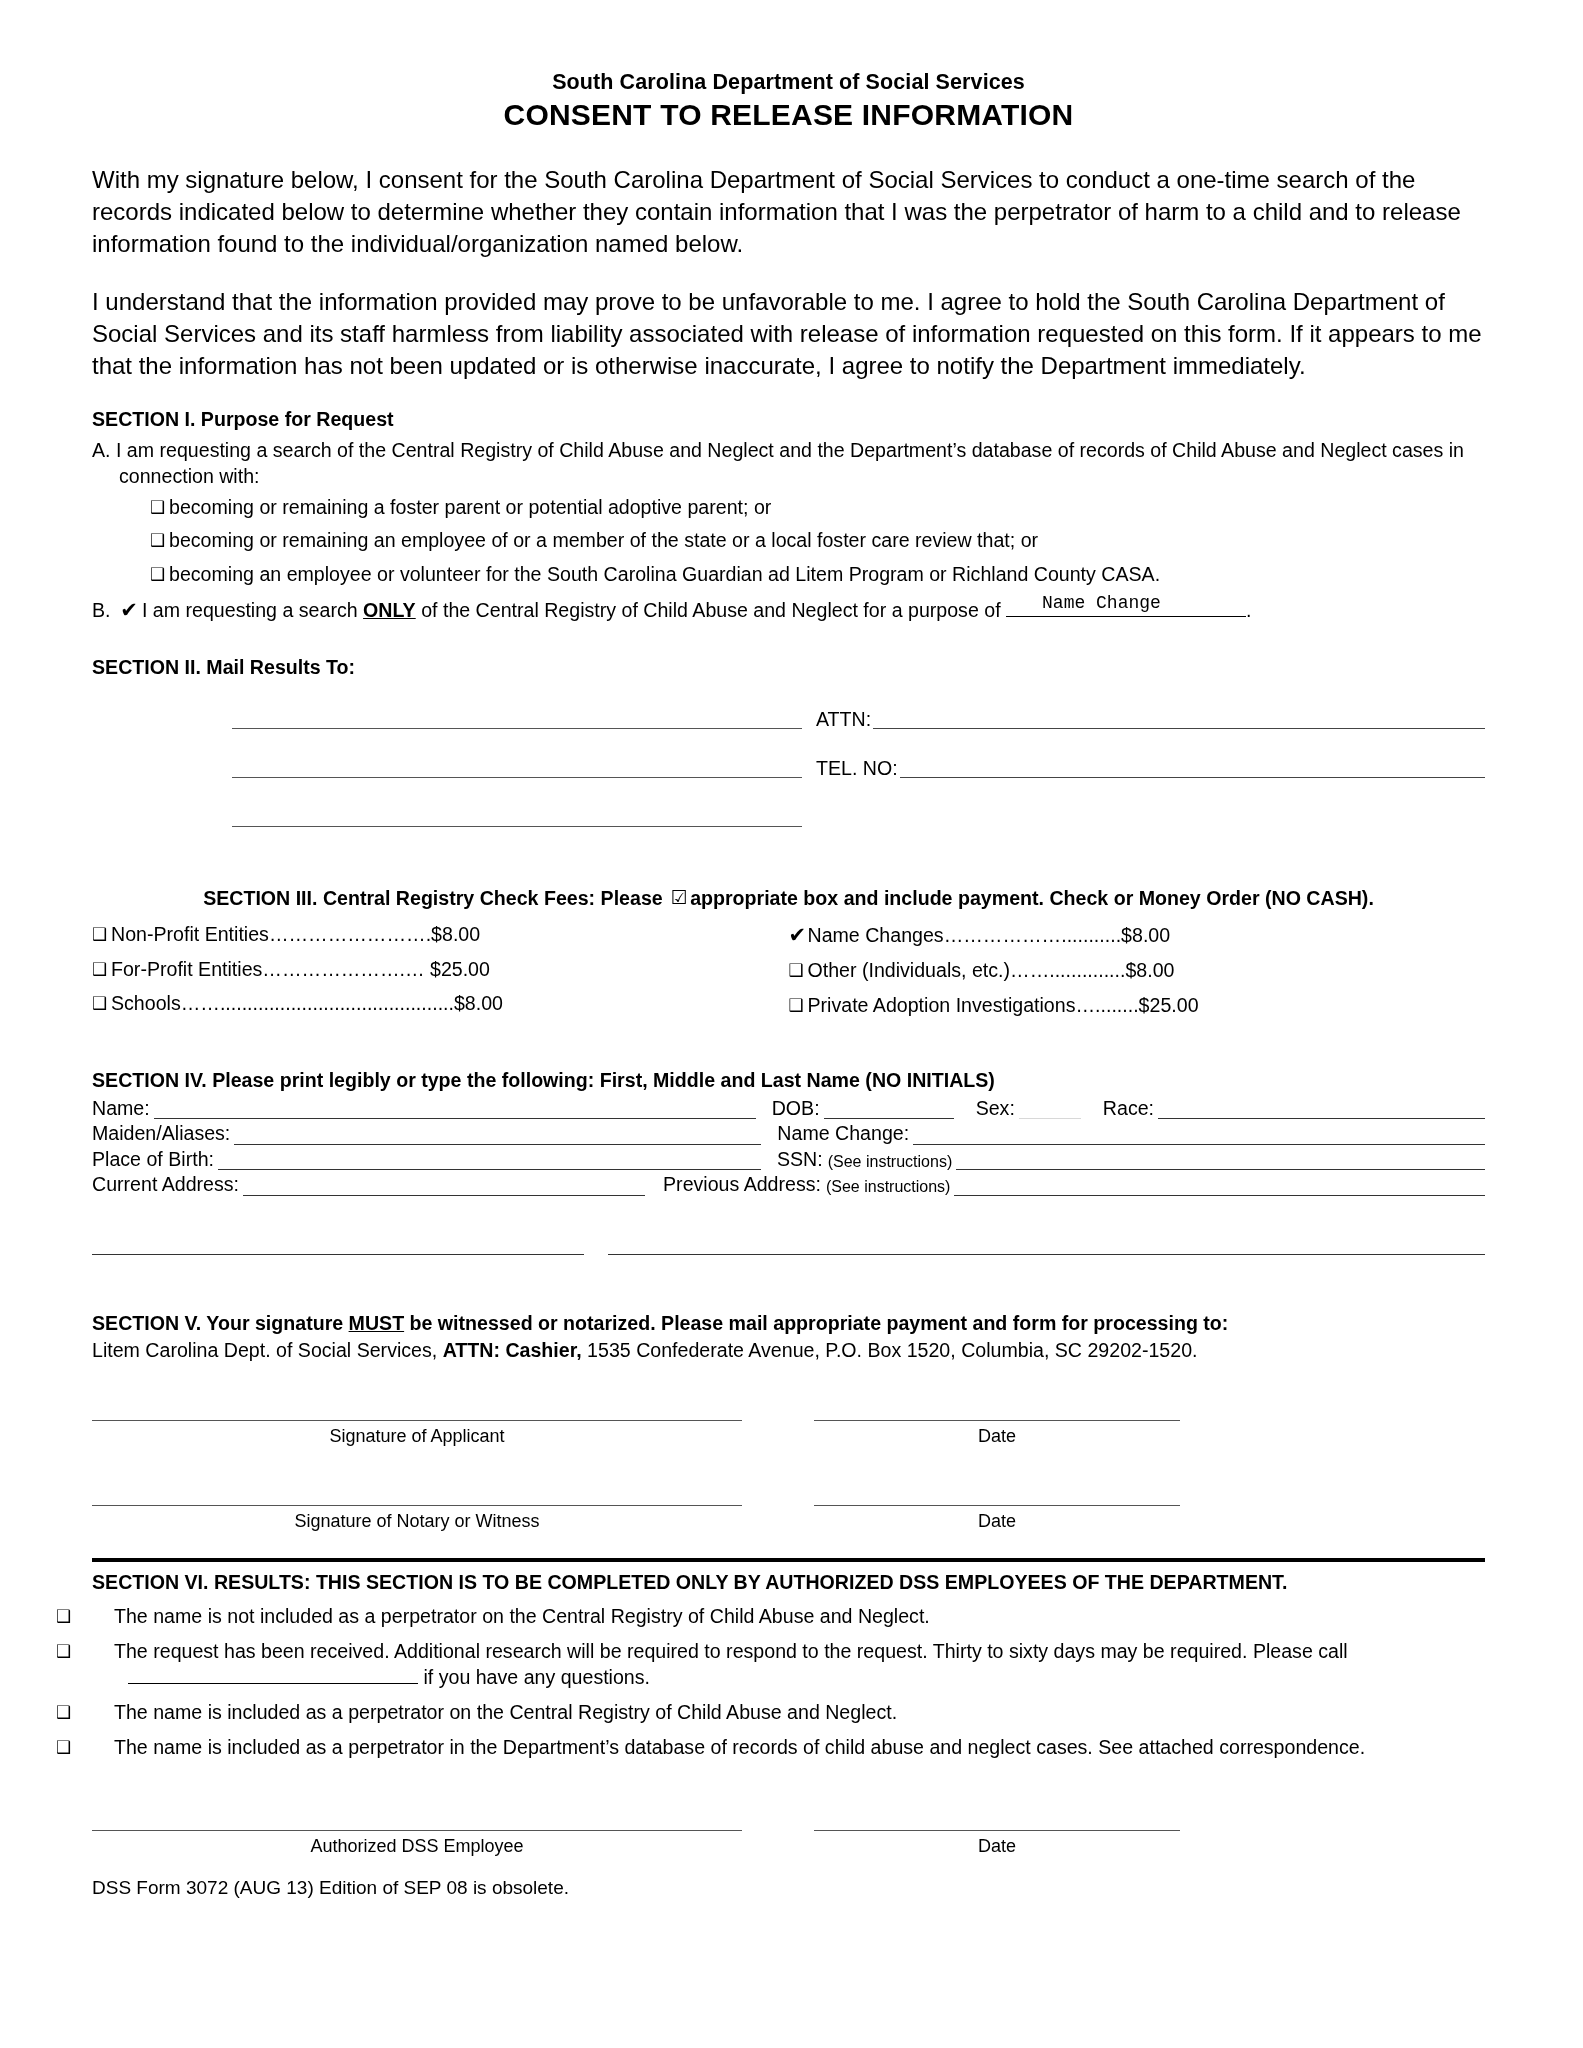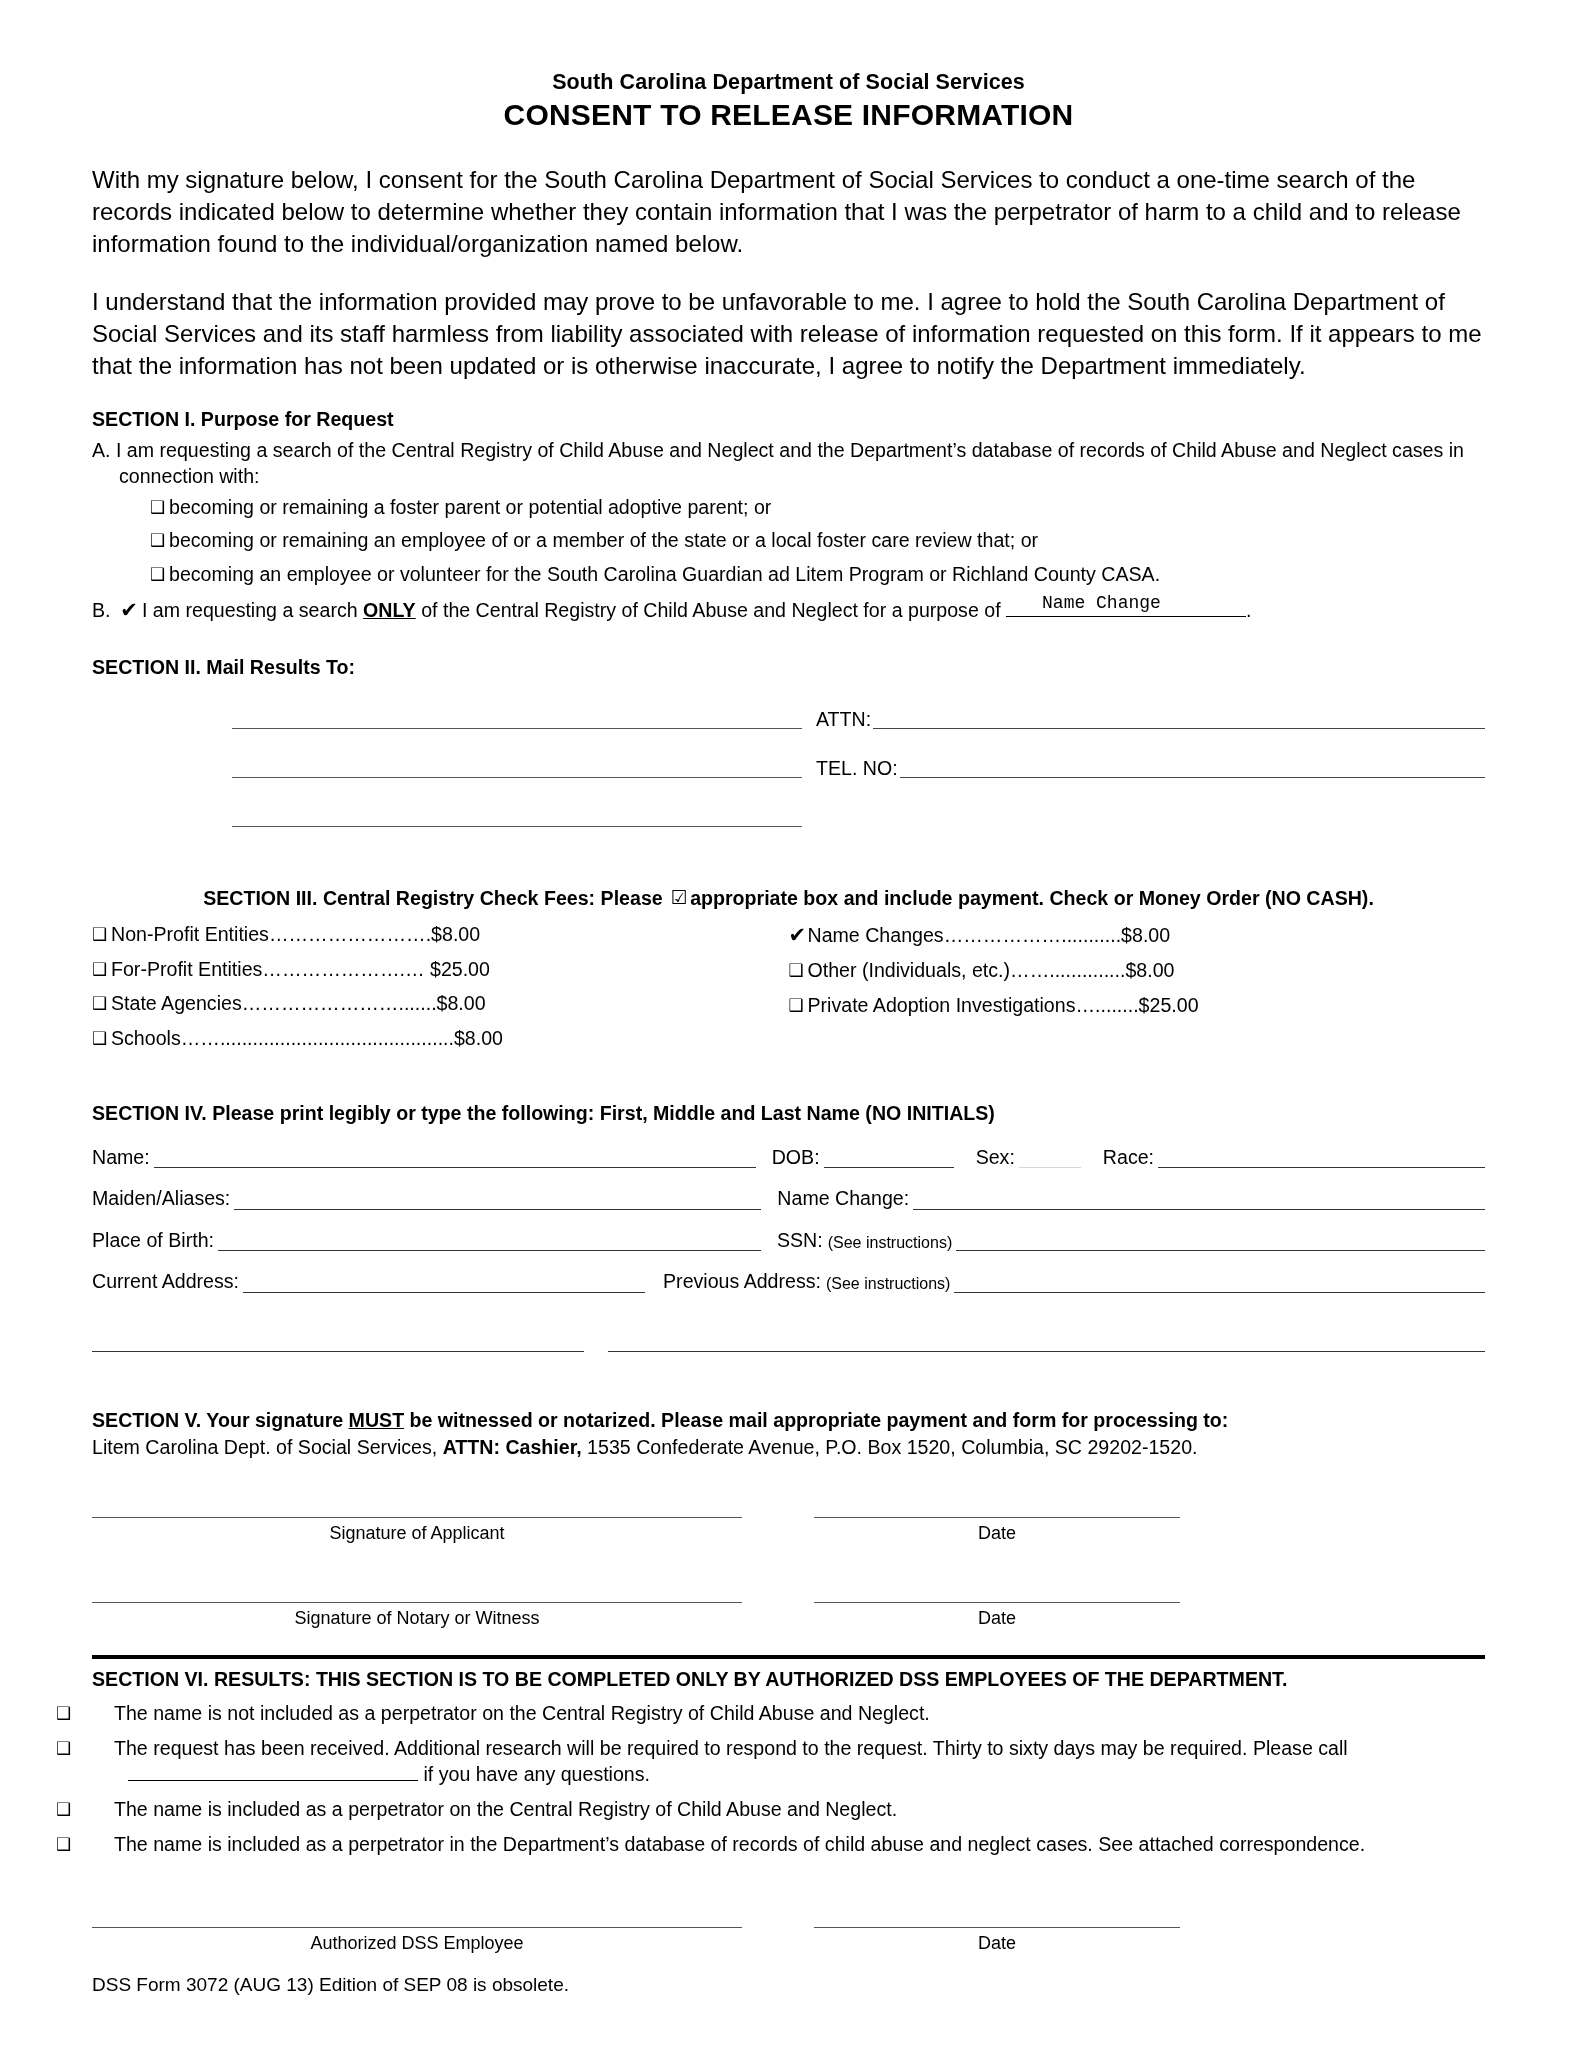--- a/index.html
+++ b/index.html
@@ -130,21 +130,21 @@
   .fee-line {
     font-size: 19.6px;
     line-height: 1.32;
     margin-bottom: 9px;
   }
   
   .sec4-wrap { margin-top: 40px; }
   .f-row {
     display: flex;
     align-items: flex-end;
-    margin-top: 20px;
+    margin-top: 4px;
     font-size: 19.6px;
   }
   .f-lbl { flex: none; white-space: nowrap; line-height: 1.1; }
   .f-small { font-size: 16px; }
   .f-line {
     border-bottom: 1.6px solid #333;
     height: 20px;
     margin-left: 4px;
   }
   .f-line.faint { border-bottom: 1.6px solid #d8d8d8; }
@@ -238,21 +238,20 @@
 
   <div class="sec3-wrap">
     <div class="sec-head tight">
       <span>SECTION III.  Central Registry Check Fees: Please </span><span class="cbox" style="font-size:19px;width:22px">☑</span><span>appropriate box and include payment. Check or Money Order (NO CASH).</span>
     </div>
 
     <div class="fees">
       <div class="fees-col">
         <div class="fee-line"><span class="cbox">❑</span><span>Non-Profit Entities…………………….$8.00</span></div>
         <div class="fee-line"><span class="cbox">❑</span><span>For-Profit Entities………………….… $25.00</span></div>
-        <div class="fee-line"><span class="cbox">❑</span><span>State Agencies…………………….......$8.00</span></div>
         <div class="fee-line"><span class="cbox">❑</span><span>Schools……...........................................$8.00</span></div>
       </div>
       <div class="fees-col">
         <div class="fee-line"><span class="cmark">✔</span><span>Name Changes………………...........$8.00</span></div>
         <div class="fee-line"><span class="cbox">❑</span><span>Other (Individuals, etc.)……..............$8.00</span></div>
         <div class="fee-line"><span class="cbox">❑</span><span>Private Adoption Investigations…........$25.00</span></div>
       </div>
     </div>
   </div>
 

